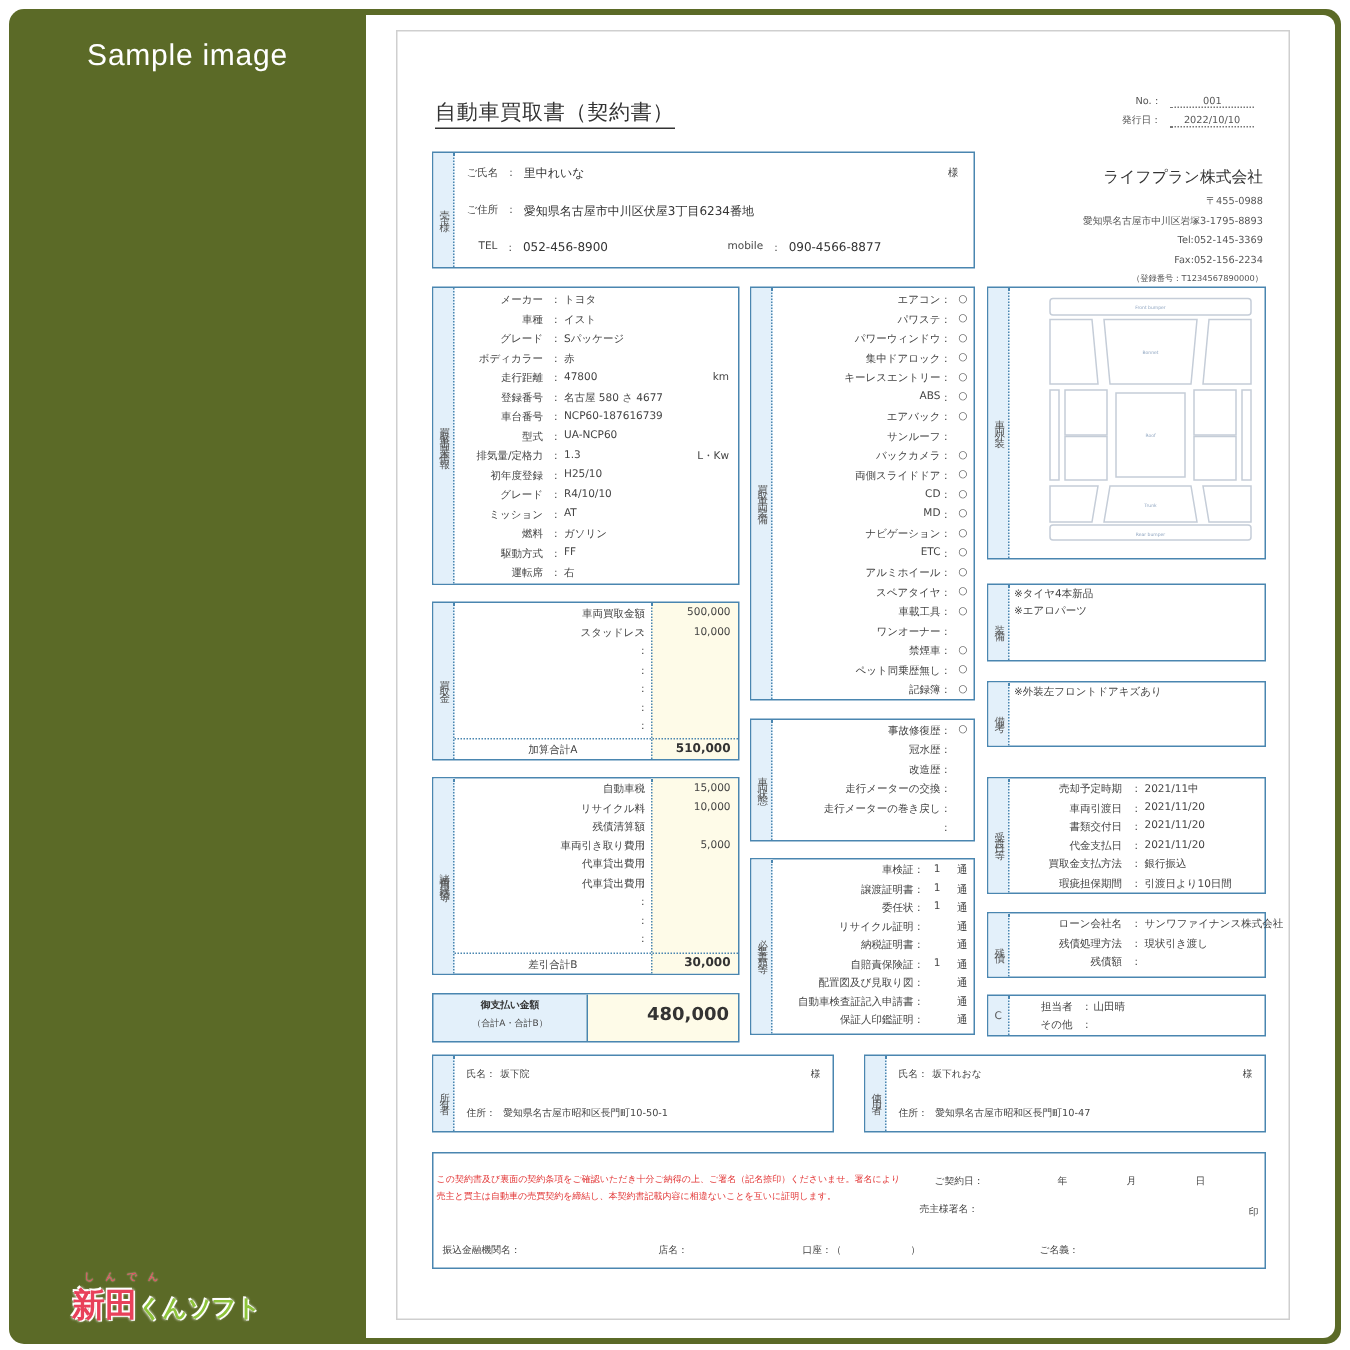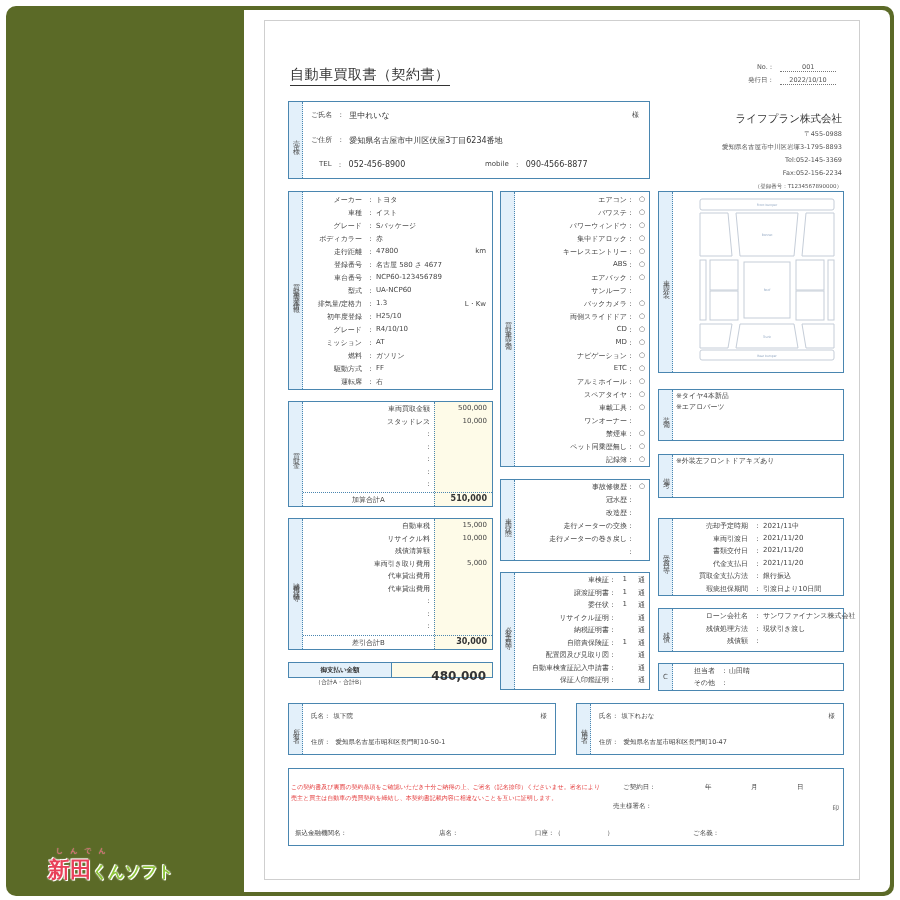--- a/index.html
+++ b/index.html
@@ -23,20 +23,21 @@
 .meta .v{display:inline-block;border-bottom:1px dotted #777;width:56px;text-align:center;margin-left:6px}
 .co{position:absolute;right:58px;text-align:right;font-size:6.5px;color:#555;line-height:12.5px}
 .red{color:#e23535}
 .diag{position:absolute;left:698px;top:198px;width:138px;height:163px}
 </style>
 </head>
 <body>
 
 <div class="frame"></div>
 <div class="side">
+  <div class="side-title" style="top:20px">Sample image</div>
 </div>
 <div class="logo-ruby">しんでん</div>
 <div class="logo"><span>新田</span><span class="g" style="font-size:16px">くんソフト</span></div>
 
 <div class="content"></div>
 <div class="paper"></div>
 
 <div class="title">自動車買取書（契約書）</div>
 <div class="meta" style="left:757px;top:63px"><span>No.：</span><span class="v">001</span></div>
 <div class="meta" style="left:748px;top:76px"><span>発行日：</span><span class="v">2022/10/10</span></div>
@@ -114,21 +115,21 @@
       </div>
       <div class="row" style="top:68px;left:0;right:0;font-size:7px">
         <span style="position:absolute;right:130px;text-align:right">登録番号</span>
         <span style="position:absolute;left:78px">：</span>
         <span style="position:absolute;left:87px">名古屋 580 さ 4677</span>
         <span style="position:absolute;right:6px"></span>
       </div>
       <div class="row" style="top:81px;left:0;right:0;font-size:7px">
         <span style="position:absolute;right:130px;text-align:right">車台番号</span>
         <span style="position:absolute;left:78px">：</span>
-        <span style="position:absolute;left:87px">NCP60-123456789</span>
+        <span style="position:absolute;left:87px">NCP60-187616739</span>
         <span style="position:absolute;right:6px"></span>
       </div>
       <div class="row" style="top:94px;left:0;right:0;font-size:7px">
         <span style="position:absolute;right:130px;text-align:right">型式</span>
         <span style="position:absolute;left:78px">：</span>
         <span style="position:absolute;left:87px">UA-NCP60</span>
         <span style="position:absolute;right:6px"></span>
       </div>
       <div class="row" style="top:107px;left:0;right:0;font-size:7px">
         <span style="position:absolute;right:130px;text-align:right">排気量/定格力</span>
@@ -434,21 +435,21 @@
       <div class="row" style="top:102px;left:0;right:0;font-size:7px">
         <span style="position:absolute;right:62px;text-align:right"></span>
         <span style="position:absolute;left:136px">：</span>
         <span style="position:absolute;right:5px"></span>
       </div>
     </div>
   <div class="row" style="left:14px;width:131px;top:119px;justify-content:center">差引合計B</div>
   <div class="row" style="right:5px;top:118px;font-size:8px;font-weight:bold;color:#333">30,000</div>
 </div>
 
-<div class="box" style="left:288px;top:662px;width:205px;height:16px;background:#e3f0fa">
+<div class="box" style="left:288px;top:662px;width:205px;height:33px;background:#e3f0fa">
   <div class="yel" style="left:102px;top:0;right:0;bottom:0;border-left:1px solid #4a86b0"></div>
   <div class="row" style="left:0;width:102px;top:3px;justify-content:center;font-weight:bold;font-size:6.5px;color:#333">御支払い金額</div>
   <div class="row" style="left:0;width:102px;top:15px;justify-content:center;font-size:6px">（合計A・合計B）</div>
   <div class="row" style="right:6px;top:6px;font-size:12px;font-weight:bold;color:#333">480,000</div>
 </div>
 
 <div class="box" style="left:500px;top:479px;width:150px;height:82px">
   <div class="lab">
       <span style="writing-mode:vertical-rl;letter-spacing:4px">車両状態</span>
     </div>

